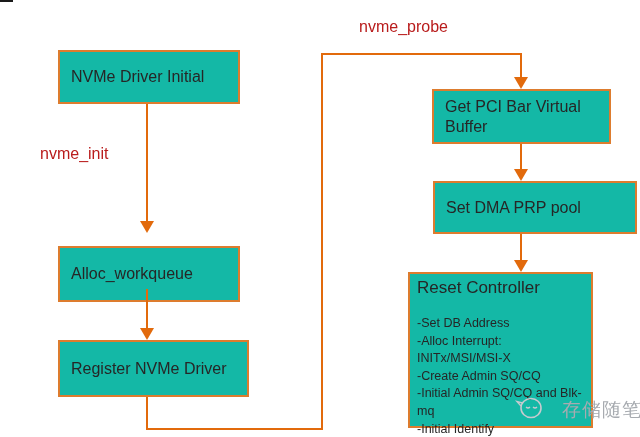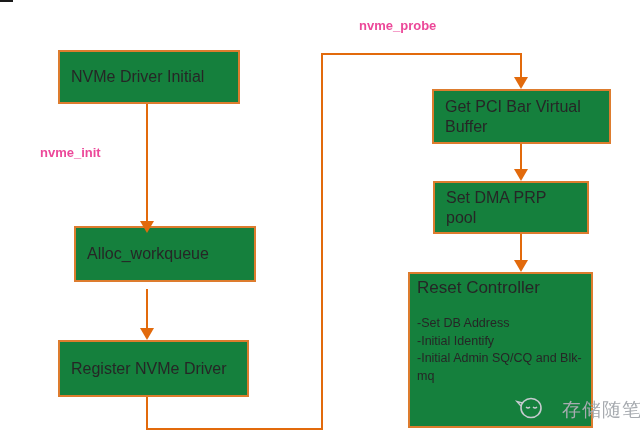--- a/index.html
+++ b/index.html
@@ -12,44 +12,44 @@
     font-family: "Liberation Sans", sans-serif;
   }
   .artifact {
     position: absolute; left: 0; top: 0; width: 13px; height: 2px;
     background: #1a1a1a;
   }
   .flowbox {
     position: absolute;
     box-sizing: border-box;
     border: 2px solid #dd7c2e;
-    background: #15803d;
+    background: #14b8a6;
     color: #262626;
     font-size: 16px;
     line-height: 1.25;
     display: flex;
     align-items: center;
     padding: 2px 11px;
   }
   #box-nvme-driver-initial { left: 58px;  top: 50px;  width: 182px; height: 54px; }
-  #box-alloc-workqueue     { left: 58px;  top: 226px; width: 182px; height: 56px; margin-left: 16px; }
+  #box-alloc-workqueue     { left: 58px;  top: 246px; width: 182px; height: 56px; }
   #box-register-nvme       { left: 58px;  top: 340px; width: 191px; height: 57px; }
   #box-get-pci-bar         { left: 432px; top: 89px;  width: 179px; height: 55px; }
-  #box-set-dma-prp         { left: 433px; top: 181px; width: 156px; height: 53px; }
+  #box-set-dma-prp         { left: 433px; top: 181px; width: 204px; height: 53px; }
   #box-reset-controller {
     left: 408px; top: 272px; width: 185px; height: 156px;
     display: block; padding: 2px 7px;
   }
   .reset-title { font-size: 17px; line-height: 21px; margin: 1px 0 0 0; font-weight: normal; color: #262626; }
   .reset-items { list-style: none; margin: 17px 0 0 0; padding: 0; font-size: 12.5px; line-height: 17.6px; color: #262626; }
   .flow-label {
     position: absolute;
-    font-weight: bold;
-    font-size: 13px;
-    color: #ec4899;
+    font-weight: normal;
+    font-size: 16px;
+    color: #b91c1c;
     white-space: nowrap;
   }
   #label-nvme-init  { left: 40px;  top: 145px; text-align: center; }
   #label-nvme-probe { left: 359px; top: 18px; }
   .line { position: absolute; background: #e26a0c; }
   .arrowhead {
     position: absolute; width: 0; height: 0;
     border-left: 7px solid transparent;
     border-right: 7px solid transparent;
     border-top: 12px solid #e26a0c;
@@ -103,22 +103,24 @@
   <div class="flowbox" id="box-get-pci-bar">
     <span>Get PCI Bar Virtual Buffer</span>
   </div>
   <div class="flowbox" id="box-set-dma-prp">
     <span>Set DMA PRP pool</span>
   </div>
   <div class="flowbox" id="box-reset-controller">
     <div class="reset-title">Reset Controller</div>
     <ul class="reset-items">
       <li>-Set DB Address</li>
+      <li>-Alloc Interrupt: INITx/MSI/MSI-X</li>
+      <li>-Create Admin SQ/CQ</li>
+      <li>-Initial Admin SQ/CQ and Blk-mq</li>
       <li>-Initial Identify</li>
-      <li>-Initial Admin SQ/CQ and Blk-mq</li>
     </ul>
   </div>
 
   <div class="line" id="seg-a1"></div>
   <div class="arrowhead" id="ah-a1"></div>
 
   <div class="line" id="seg-a2"></div>
   <div class="arrowhead" id="ah-a2"></div>
 
   <div class="line" id="seg-b1"></div>

